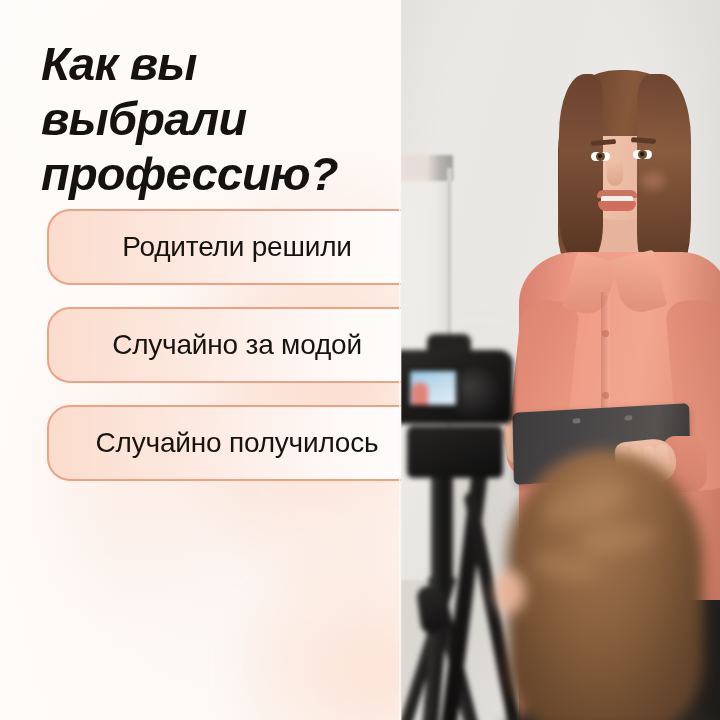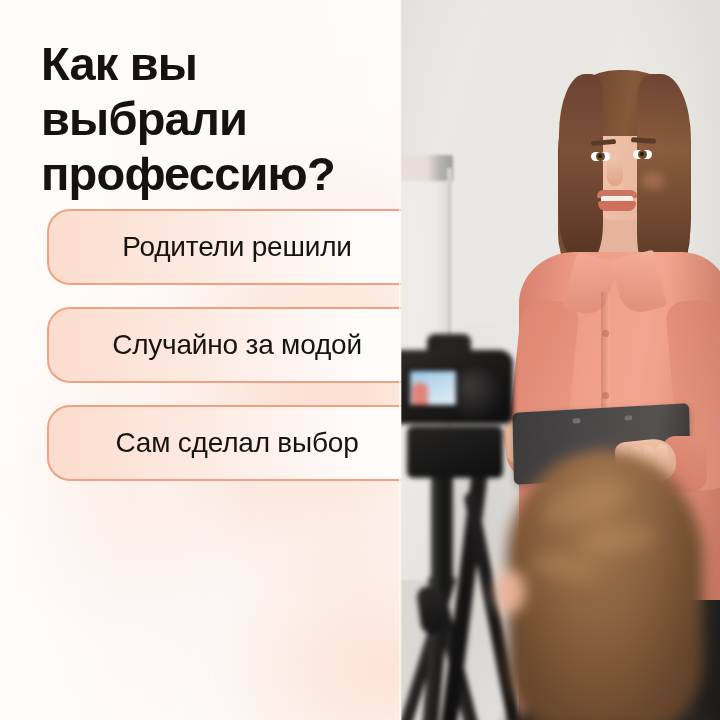--- a/index.html
+++ b/index.html
@@ -74,20 +74,21 @@
     left: 41px;
     top: 36px;
     width: 345px;
     font-size: 47px;
     line-height: 55px;
     font-weight: 700;
     letter-spacing: -0.8px;
     color: #15120f;
     white-space: pre-line;
     font-stretch: condensed;
+    font-style: italic;
   }
 
   
   .options {
     position: absolute;
     left: 47px;
     top: 209px;
     width: 331px;
   }
   .option-card {
@@ -457,24 +458,24 @@
     <div class="options">
 
       <div class="option-card">
         <span class="label">Родители решили</span>
       </div>
 
       <div class="option-card">
         <span class="label">Случайно за модой</span>
       </div>
 
-
       <div class="option-card">
-        <span class="label">Сам сделал выбор</span>
+        <span class="label">Случайно получилось</span>
       </div>
+
 
     </div>
   </div>
 
   <div class="photo">
     <div class="wall"></div>
     <div class="wall-shadow"></div>
 
     <div class="flipchart-panel"></div>
     <div class="flipchart-top"></div>

